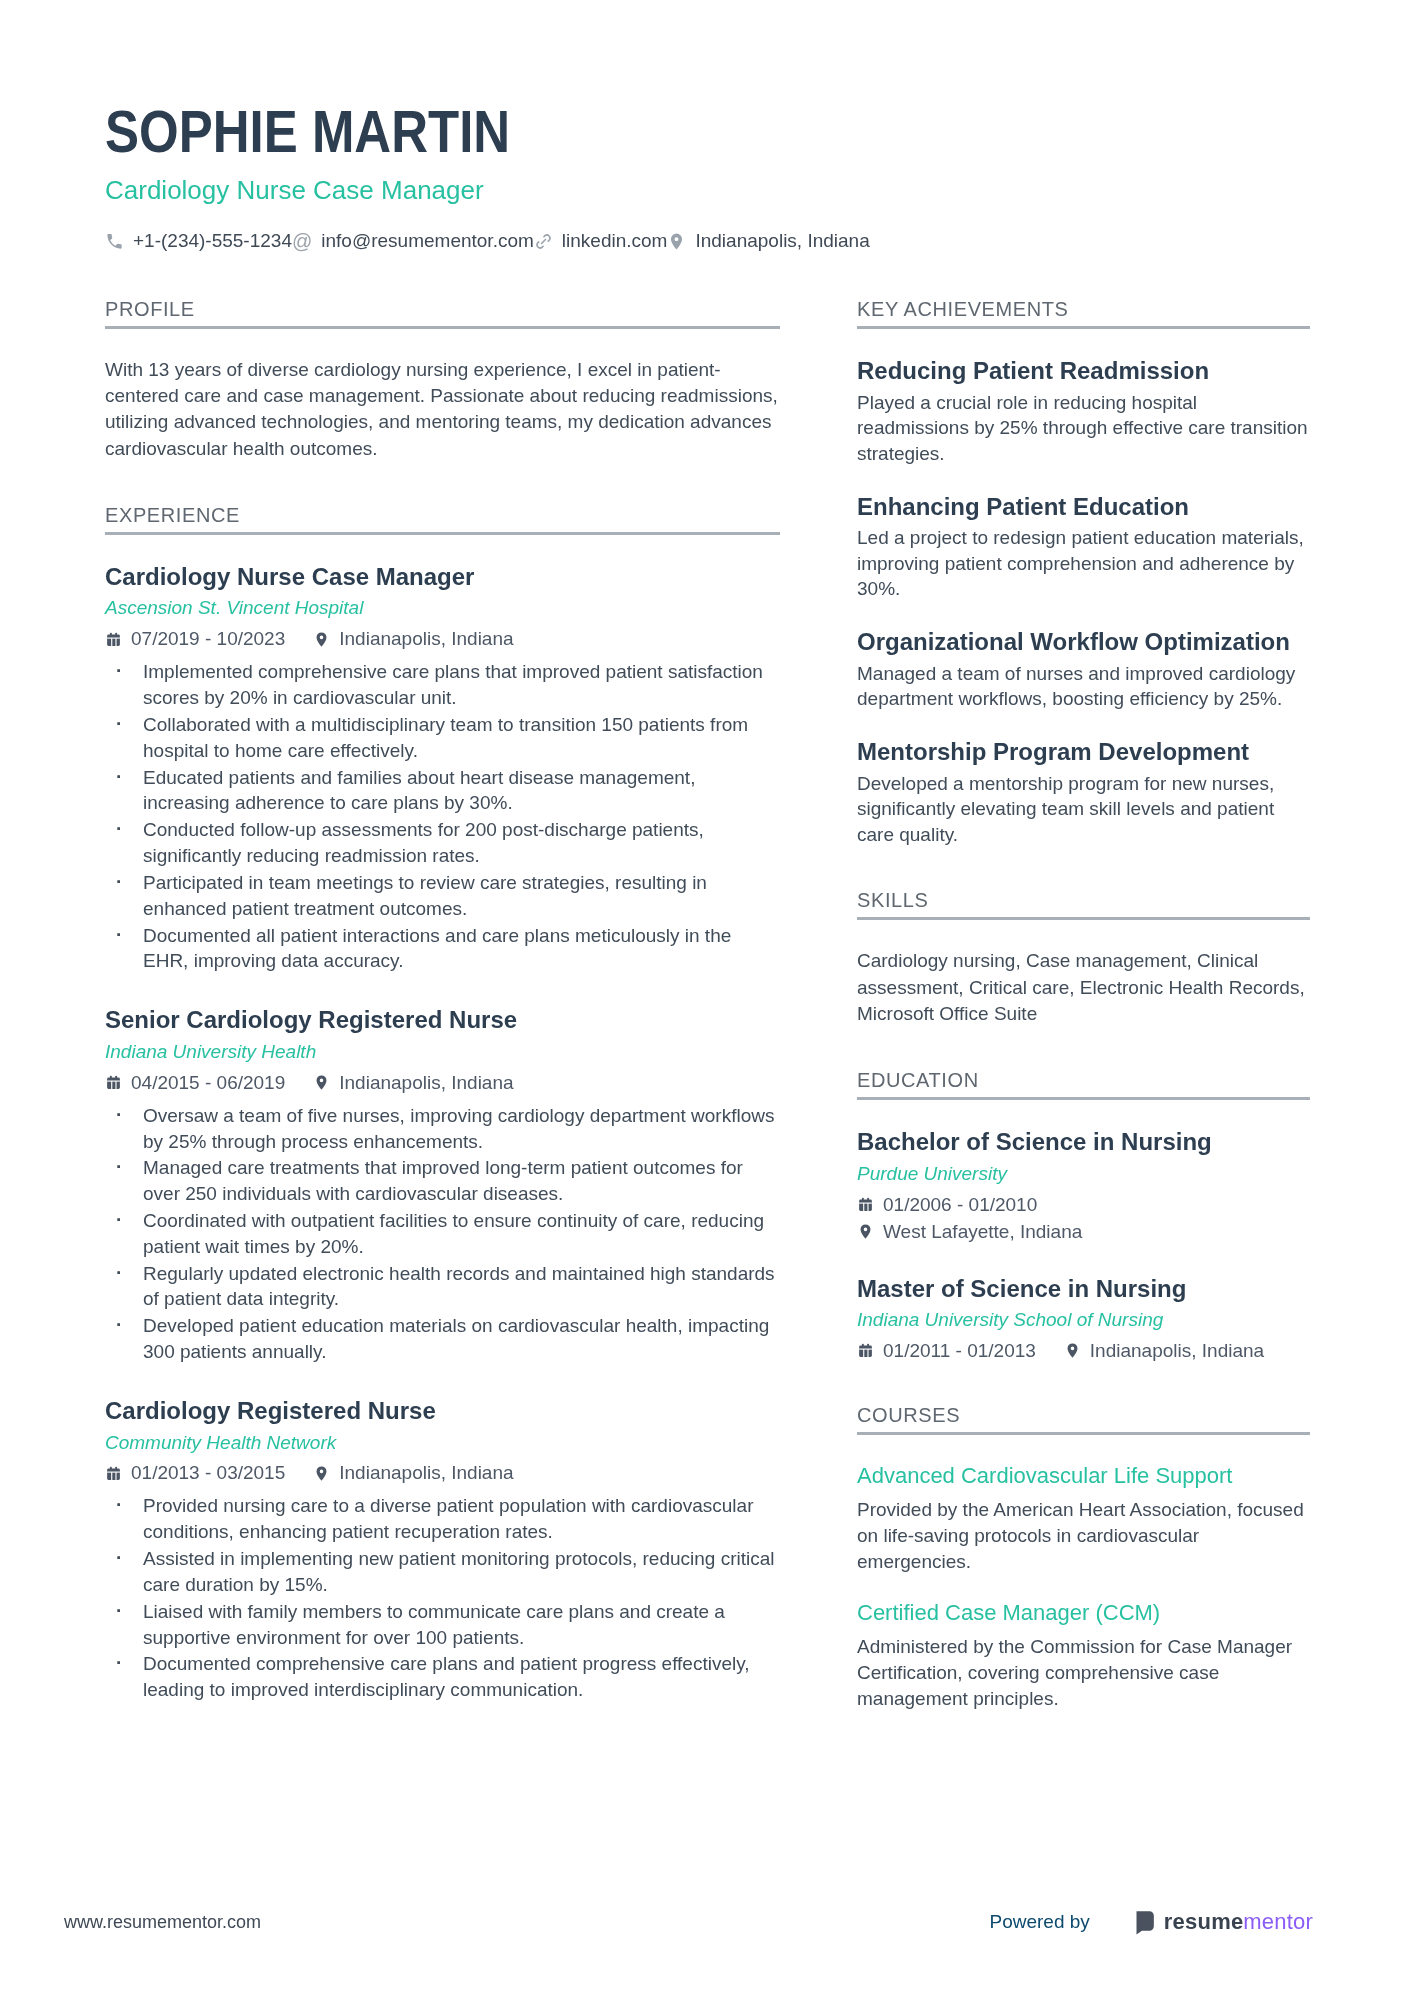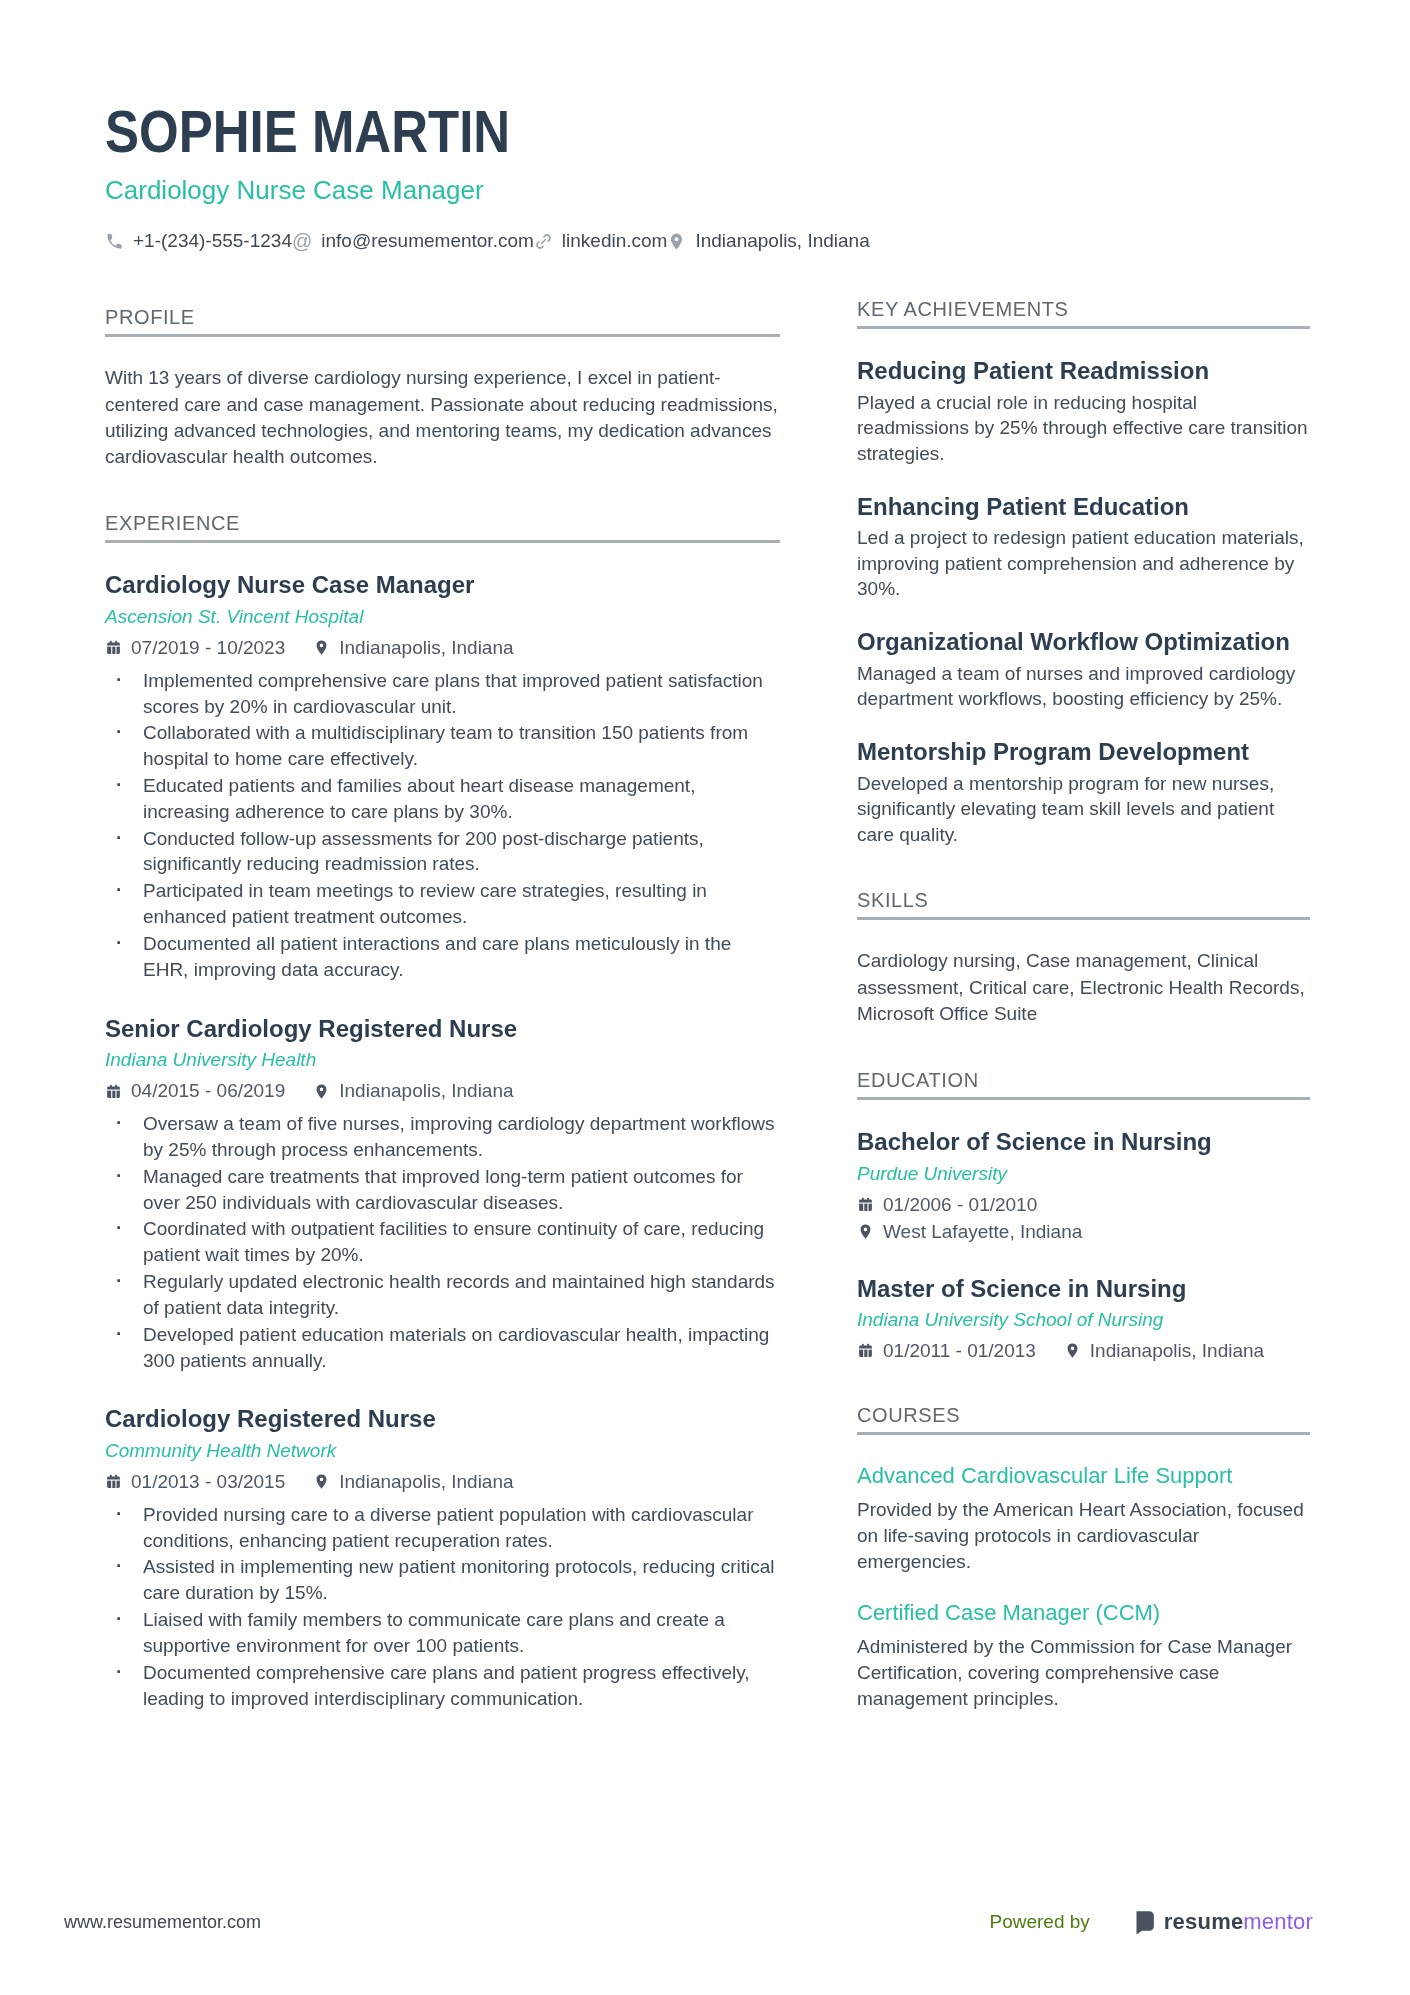--- a/index.html
+++ b/index.html
@@ -21,21 +21,21 @@
   }
   .headline { font-size:26px; color:#27c0a1; font-weight:500; margin-top:12px; }
   .contact-row {
     display:flex; align-items:center; 
     margin-top:24px; font-size:19px; color:#3f4956;
   }
   .contact-item { display:flex; align-items:center; gap:9px; }
   .icon-g { width:19px; height:19px; flex:none; }
   .at-glyph { font-size:20px; color:#9aa2ac; line-height:1; }
   
-  .columns { display:flex; gap:77px; padding:0 100px 0 105px; margin-top:46px;align-items:flex-end; }
+  .columns { display:flex; gap:77px; padding:0 100px 0 105px; margin-top:46px; }
   .col-left  { width:675px; flex:none; }
   .col-right { width:453px; flex:none; }
   .section { margin-bottom:42px; }
   .section-title {
     font-size:20px; font-weight:400; color:#5f6770;
     letter-spacing:.6px;
     padding-bottom:5px; border-bottom:3px solid #a9afb6;
     margin-bottom:28px;
   }
   .body-text { font-size:19px; line-height:1.38; color:#414c59; }
@@ -60,21 +60,21 @@
   .degree { margin-bottom:32px; }
   .course { margin-bottom:26px; }
   .course-title { font-size:22px; color:#27c0a1; font-weight:500; margin-bottom:9px; line-height:1.15; }
   
   .footer {
     position:absolute; left:64px; right:97px; bottom:60px;
     display:flex; justify-content:space-between; align-items:center;
   }
   .footer-site { font-size:18px; color:#3f4956; }
   .footer-right { display:flex; align-items:center; gap:40px; }
-  .powered { font-size:19px; color:#4d7c0f; }
+  .powered { font-size:19px; color:#0c4a6e; }
   .logo { display:flex; align-items:center; gap:8px; }
   .logo-ic { width:26px; height:26px; }
   .logo-text { font-size:22px; letter-spacing:.2px; }
   .logo-bold  { font-weight:700; color:#39434f; }
   .logo-light { font-weight:400; color:#8b5cf6; }
 </style>
 </head>
 <body>
 
 <div class="page">

